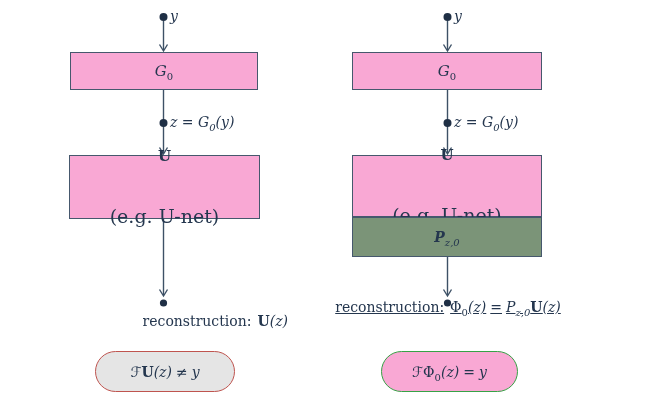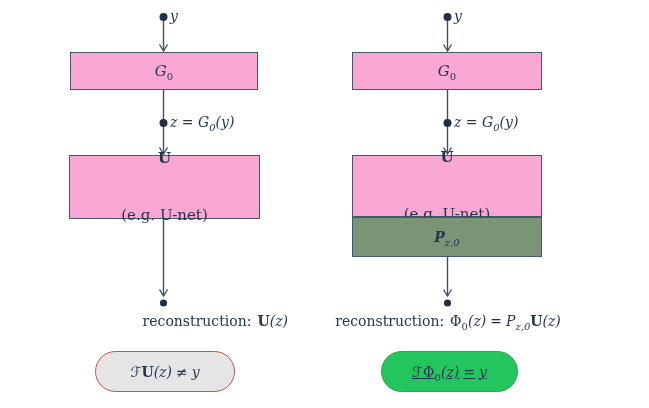--- a/index.html
+++ b/index.html
@@ -15,31 +15,31 @@
     display:flex;align-items:center;justify-content:center;
     flex-direction:column;text-align:center;
   }
   .box.green{background:#7b9478;}
   .lbl{position:absolute;z-index:1;white-space:nowrap;}
   .it{font-style:italic;}
   .cal{font-style:italic;}
   .bold{font-weight:bold;}
   sub{font-size:10px;line-height:0;}
   .boxtitle{font-weight:bold;font-size:15px;line-height:1.45;}
-  .boxsub{font-size:15px;line-height:1.3;margin-top:36px;}
+  .boxsub{font-size:19px;line-height:1.3;margin-top:36px;}
   .mathlbl{font-size:14px;}
   .recon{position:absolute;z-index:1;font-size:14px;text-align:center;white-space:nowrap;}
   .recon .term{margin-left:6px;}
   .pill{
     position:absolute;z-index:1;box-sizing:border-box;border-radius:21px;
     display:flex;align-items:center;justify-content:center;
     font-size:14px;white-space:nowrap;
   }
   .pill.red{background:#e5e5e5;border:1.4px solid #bf544f;}
-  .pill.green{background:#22c55e;border:1.4px solid #37a246;text-decoration:underline;}
+  .pill.green{background:#f9a8d4;border:1.4px solid #37a246;}
   .op{padding:0 4px;}
 </style>
 </head>
 <body>
 
 <div id="canvas">
 
   <svg id="wires" width="649" height="408" viewBox="0 0 649 408">
     <g stroke="#3d5166" stroke-width="1.4" fill="none">
 
@@ -106,21 +106,21 @@
 
   <div class="box" style="left:352px;top:155px;width:190px;height:62px;">
     <div class="boxtitle">U</div>
     <div class="boxsub">(e.g. U-net)</div>
   </div>
 
   <div class="box green" style="left:352px;top:217px;width:190px;height:40px;font-size:14px;">
     <span><span class="cal bold">P</span><sub class="it">z,0</sub></span>
   </div>
 
-  <div class="recon" style="left:320px;top:313px;width:256px;">
+  <div class="recon" style="left:320px;top:299px;width:256px;text-decoration:underline;">
     <span>reconstruction:</span><span class="term">Φ</span><sub>0</sub><span class="it">(z)</span><span class="op">=</span><span class="cal">P</span><sub class="it">z,0</sub><span class="bold">U</span><span class="it">(z)</span>
   </div>
 
   <div class="pill green" style="left:381px;top:351px;width:137px;height:41px;">
     <span><span>ℱ</span><span>Φ</span><sub>0</sub><span class="it">(z)</span><span class="op">=</span><span class="it">y</span></span>
   </div>
 
 </div>
 
 </body></html>

